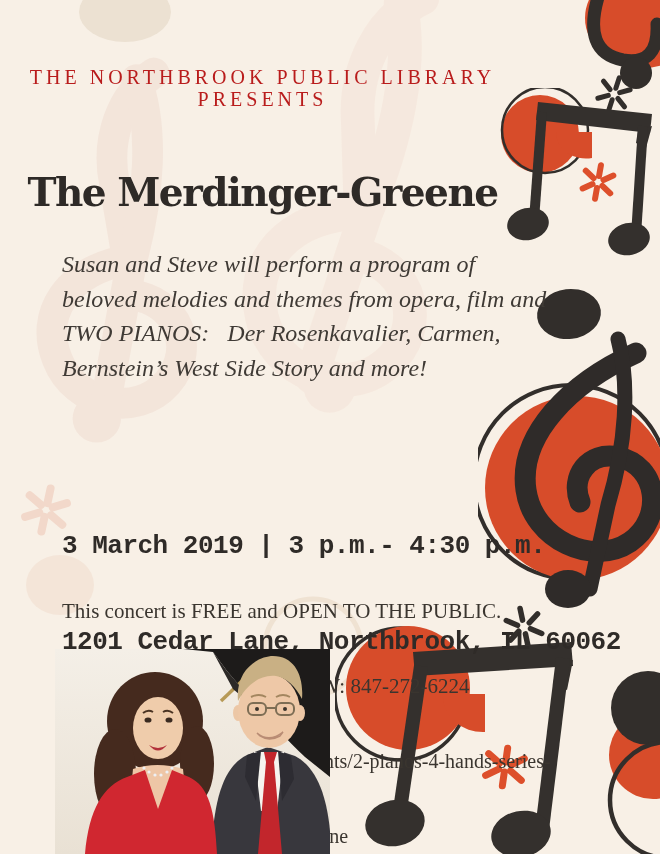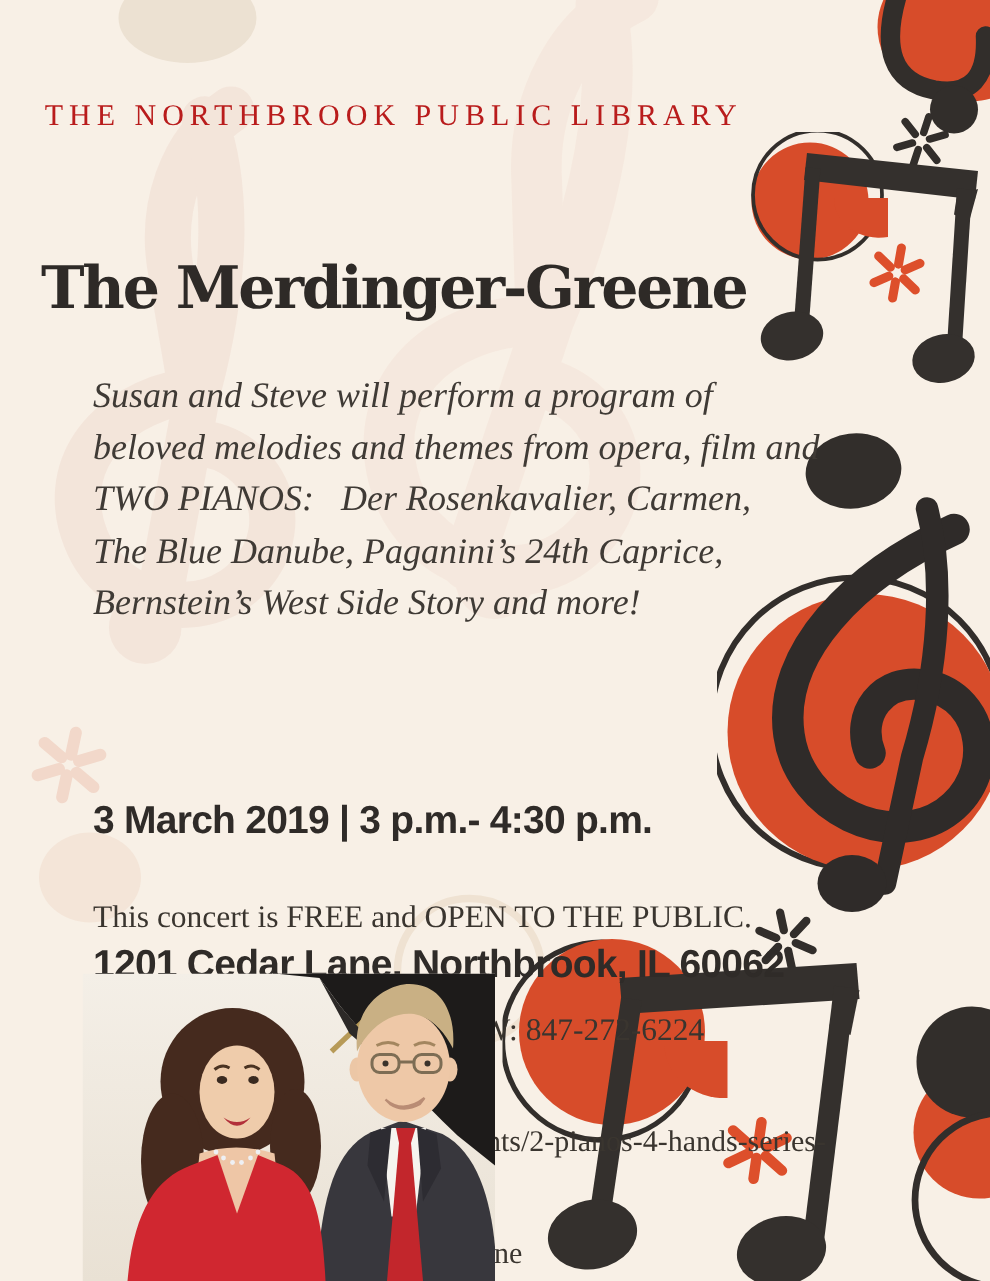--- a/index.html
+++ b/index.html
@@ -8,21 +8,21 @@
     background:#f8f0e6; font-family:"Liberation Serif", serif; color:#38332f;
   }
   .abs{position:absolute;}
   
   .text-col{left:10px; width:505px; text-align:center;}
   .kicker{top:66px; font-size:20px; letter-spacing:4px; color:#b91c1c; line-height:22px;}
   .title{top:124px; font-family:"DejaVu Serif", serif; font-weight:700;
          font-size:39px; letter-spacing:-1.5px; color:#2e2a27; line-height:48px;margin-top:44px;}
   .desc{left:62px; top:247px; font-size:24px; line-height:34.5px; color:#3f3a35;}
   .desc div{white-space:pre;font-style:italic;}
-  .schedule{left:62px; top:466px; font-family:Liberation Sans, sans-serif; font-weight:700;
+  .schedule{left:62px; top:466px; font-family:Liberation Mono, monospace; font-weight:700;
             font-size:26px; letter-spacing:-0.5px; line-height:32px; color:#2f2b28; white-space:pre;}
   .contact{left:62px; top:549px; font-size:21px; line-height:25px; color:#3a352f; white-space:pre;}
   .contact .url{font-size:20px;}
   
   svg{display:block;}
   .deco{pointer-events:none;}
   .wm{opacity:.55;}
 </style>
 </head>
 <body>
@@ -114,31 +114,31 @@
   </svg>
 
   <svg class="abs deco" style="left:580px; top:660px;" width="80" height="194" viewBox="0 0 80 194">
     <circle cx="73" cy="95" r="44" fill="#d74c2a"></circle>
     <circle cx="68" cy="48" r="37" fill="#322e2b"></circle>
     <circle cx="88" cy="140" r="58" fill="none" stroke="#322e2b" stroke-width="4.5"></circle>
   </svg>
 
   <div class="abs text-col kicker">
     <div>THE NORTHBROOK PUBLIC LIBRARY</div>
+    <div>PRESENTS</div>
   </div>
 
   <div class="abs text-col title">
     <div>The Merdinger-Greene</div>
   </div>
 
   <div class="abs desc">
     <div>Susan and Steve will perform a program of</div>
     <div>beloved melodies and themes from opera, film and</div>
     <div>TWO PIANOS:   Der Rosenkavalier, Carmen,</div>
-    <div>The Blue Danube, Paganini’s 24th Caprice,</div>
     <div>Bernstein’s West Side Story and more!</div>
   </div>
 
   <div class="abs schedule">
     <div>3 March 2019 | 3 p.m.- 4:30 p.m.</div>
     <div>1201 Cedar Lane, Northbrook, IL 60062</div>
   </div>
 
   <div class="abs contact">
     <div>This concert is FREE and OPEN TO THE PUBLIC.</div>

